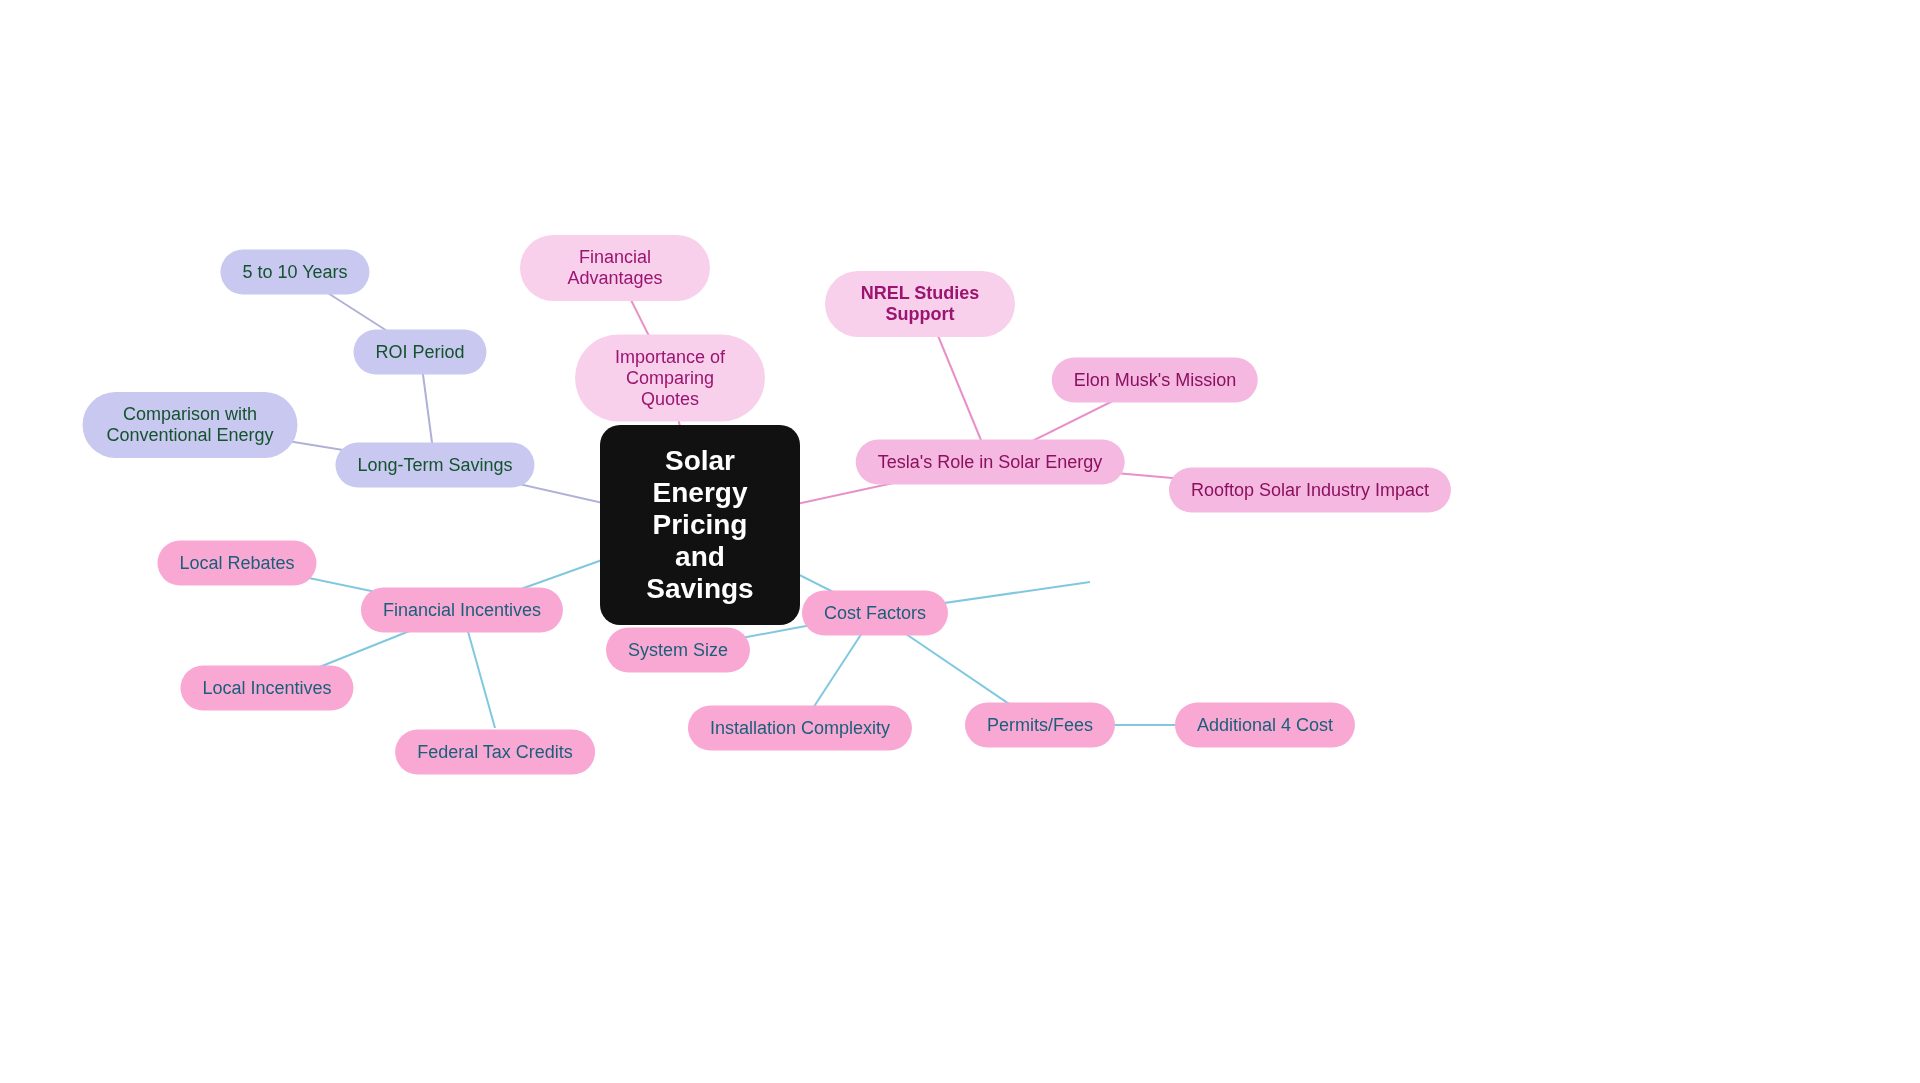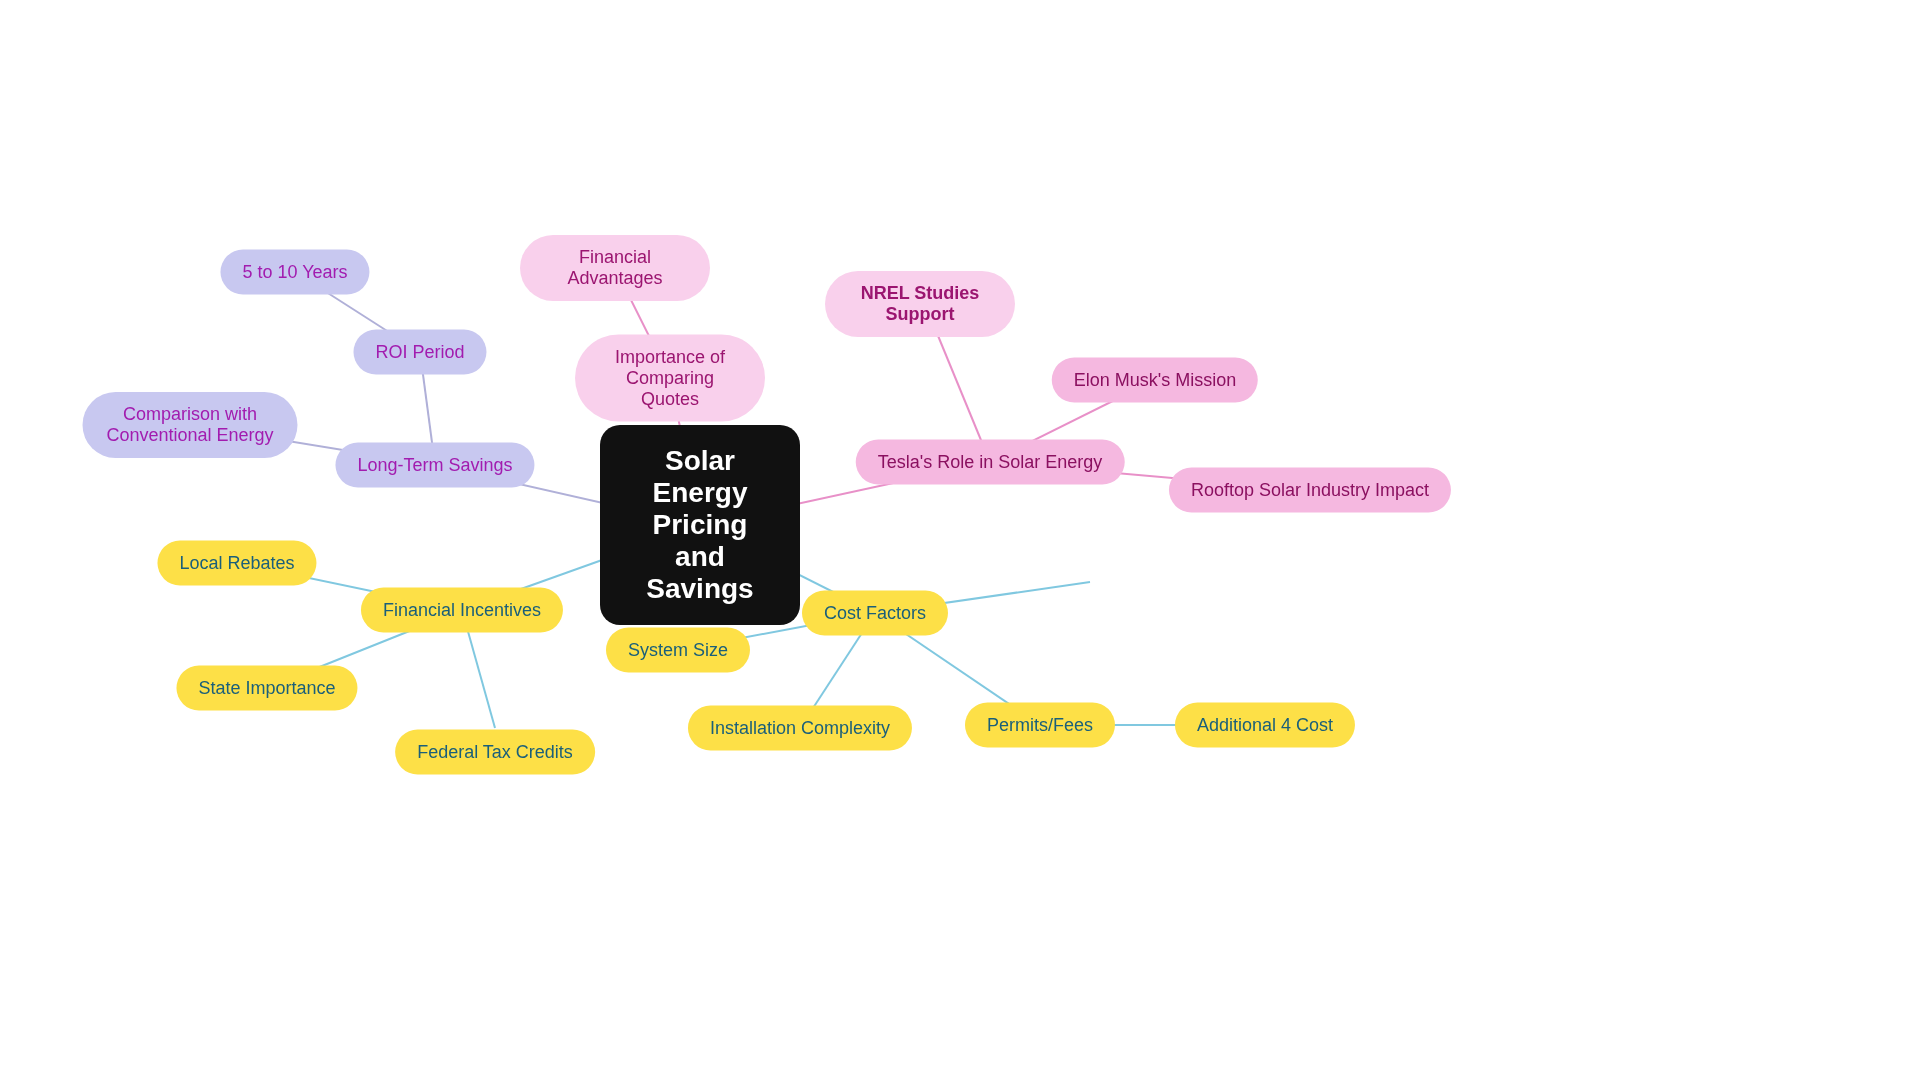--- a/index.html
+++ b/index.html
@@ -46,38 +46,38 @@
       color: #ffffff;
       font-size: 28px;
       font-weight: 600;
       border-radius: 20px;
       width: 200px;
       padding: 20px 24px;
     }
 
     .node-purple {
       background: #c8c8f0;
-      color: #a21caf;
+      color: #14532d;
       border: none;
     }
 
     .node-pink {
       background: #f5b8e0;
       color: #8b1060;
       border: none;
     }
 
     .node-pink-light {
       background: #f9d0ec;
       color: #9b1570;
       border: none;
     }
 
     .node-teal {
-      background: #fde047;
+      background: #f9a8d4;
       color: #1a5f7a;
       border: none;
       align-items: center;
     }
   </style>
 </head>
 <body>
 
 <div id="mindmap-container">
   <svg id="connections">
@@ -153,18 +153,18 @@
     <div class="node node-teal" style="left: 800px; top: 728px;">
       <span>Installation Complexity</span>
     </div>
     <div class="node node-teal" style="left: 462px; top: 610px;">
       <span>Financial Incentives</span>
     </div>
     <div class="node node-teal" style="left: 237px; top: 563px;">
       <span>Local Rebates</span>
     </div>
     <div class="node node-teal" style="left: 267px; top: 688px;">
-      <span>State Importance</span>
+      <span>Local Incentives</span>
     </div>
     <div class="node node-teal" style="left: 495px; top: 728px; margin-top: 24px;">
       <span>Federal Tax Credits</span>
     </div>
   </div>
 
 </body></html>

